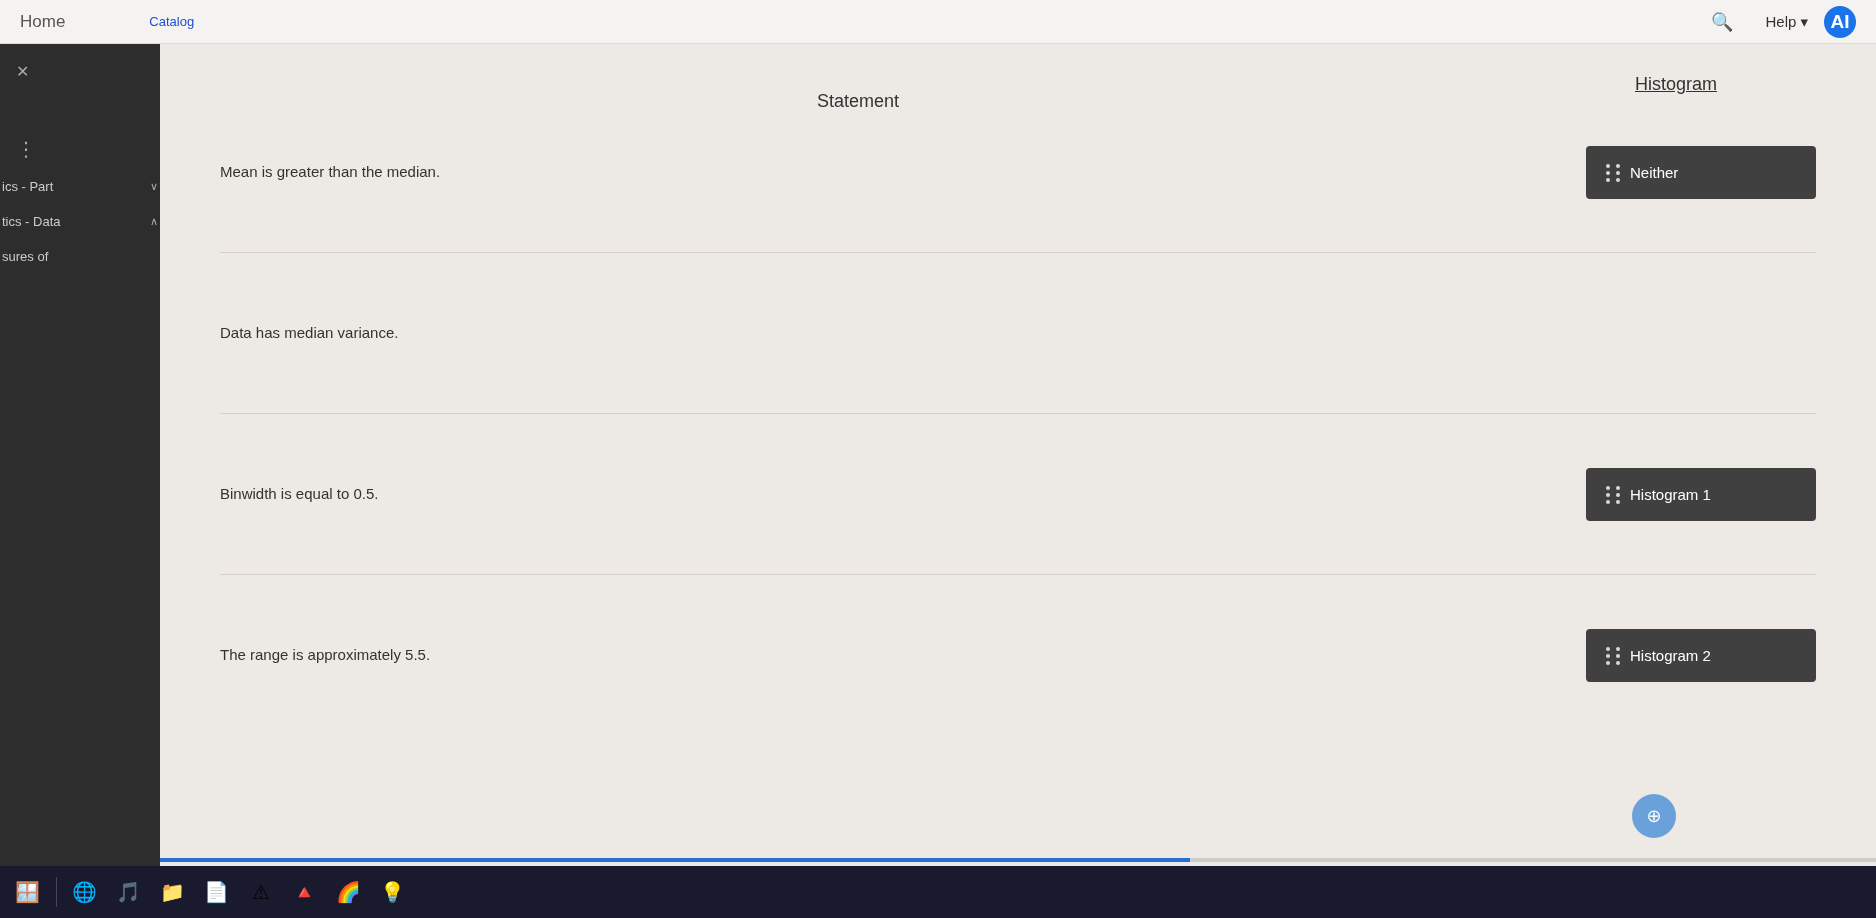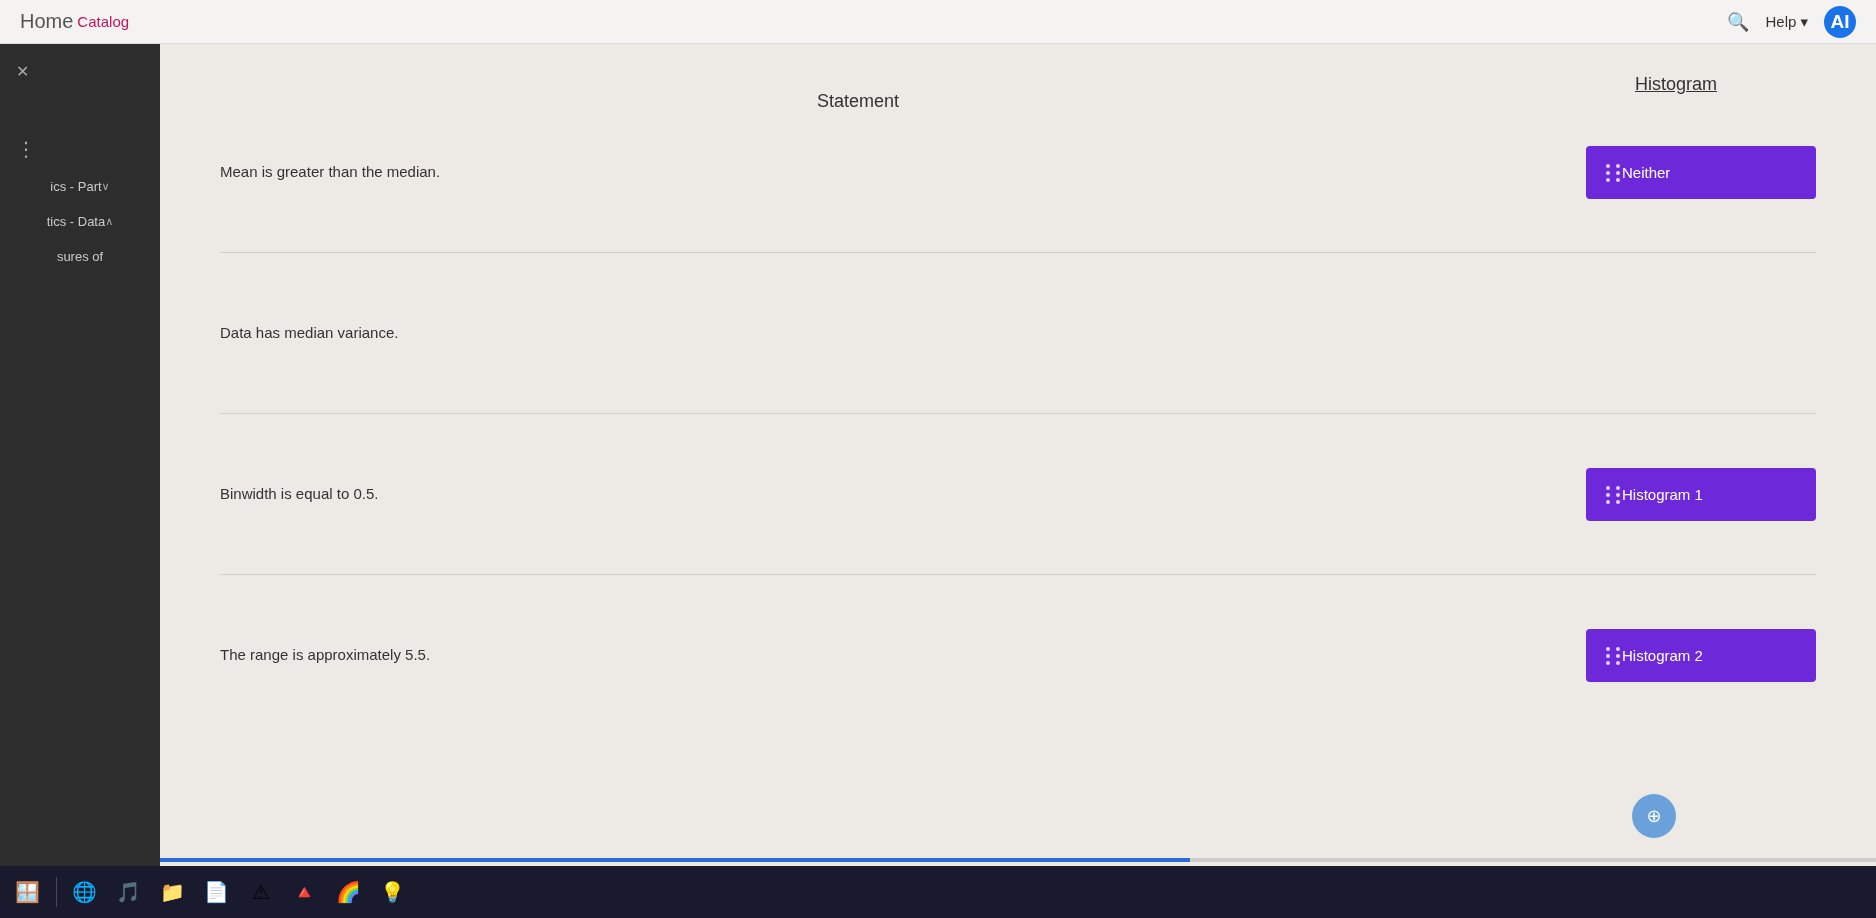--- a/index.html
+++ b/index.html
@@ -22,49 +22,51 @@
       display: flex;
       align-items: center;
       background-color: #f5f3f1;
       border-bottom: 1px solid #ddd;
       padding: 8px 20px;
       height: 44px;
       position: relative;
     }
 
     .nav-home {
-      font-size: 20px;
+      font-size: 17px;
       color: #555;
-      margin-right: 4px;
+      margin-right: 36px;
       cursor: pointer;
     }
 
     .nav-catalog {
-      font-size: 15px;
-      color: #be185d;
-      cursor: pointer;
+      font-size: 13px;
+      color: #1d4ed8;
+      cursor: pointer;
+      margin-left: 48px;
     }
 
     .nav-right {
       margin-left: auto;
       display: flex;
       align-items: center;
       gap: 16px;
     }
 
     .nav-search-icon {
       font-size: 18px;
       color: #333;
       cursor: pointer;
     }
 
     .nav-help {
       font-size: 15px;
       color: #333;
       cursor: pointer;
+      margin-left: 16px;
     }
 
     .nav-avatar {
       width: 32px;
       height: 32px;
       background-color: #1a73e8;
       border-radius: 50%;
       display: flex;
       align-items: center;
       justify-content: center;
@@ -107,21 +109,21 @@
       margin-top: 40px;
     }
 
     .sidebar-item {
       padding: 10px 2px;
       font-size: 13px;
       color: #ccc;
       cursor: pointer;
       display: flex;
       align-items: center;
-      justify-content: center;
+      justify-content: space-between;
     }
 
     .sidebar-item .chevron {
       font-size: 11px;
       color: #aaa;
     }
 
     
     .content-area {
       flex: 1;
@@ -166,31 +168,31 @@
 
     .statement-text {
       flex: 1;
       font-size: 15px;
       color: #333;
       line-height: 1.5;
     }
 
     .answer-btn {
       width: 230px;
-      background-color: #6d28d9;
+      background-color: #404040;
       color: white;
       border: none;
       border-radius: 4px;
       padding: 18px 20px;
       font-size: 15px;
       font-weight: 500;
       cursor: pointer;
       display: flex;
       align-items: center;
-      gap: 0;
+      gap: 8px;
       text-align: left;
     }
 
     .drag-icon {
       display: grid;
       grid-template-columns: 1fr 1fr;
       gap: 3px;
       width: 16px;
       height: 16px;
       flex-shrink: 0;

